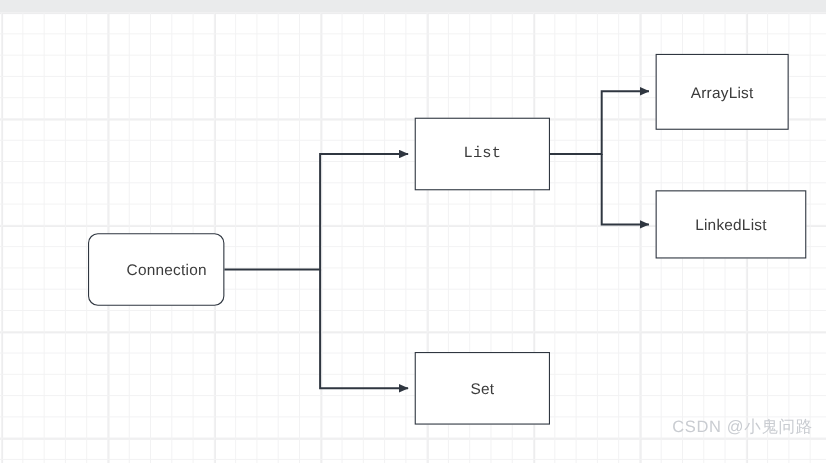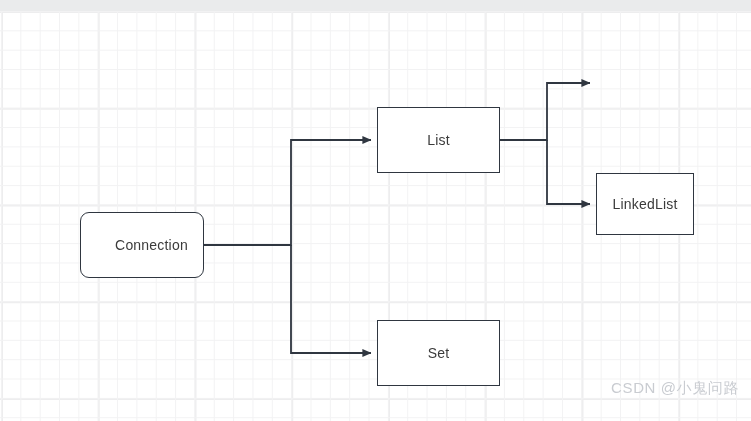--- a/index.html
+++ b/index.html
@@ -102,28 +102,31 @@
 
     <g>
       <path d="M547,140 L547,204 L590,204" fill="none" stroke="#2f3640" stroke-width="1.8" stroke-linecap="butt" stroke-linejoin="miter" marker-end="url(#arrowhead)"></path>
     </g>
   </svg>
 
   <div class="node rounded" style="left:80px; top:212px; width:124px; height:66px;padding-left:19px;">
     <span>Connection</span>
   </div>
 
-  <div class="node" style="left:377px; top:107px; width:123px; height:66px;">
+  <div class="node" style="left:377px; top:107px; width:123px; height:66px;font-family:Liberation Mono, monospace;">
     <span>List</span>
   </div>
 
   <div class="node" style="left:377px; top:320px; width:123px; height:66px;text-align:center;">
     <span>Set</span>
   </div>
 
+  <div class="node" style="left:596px; top:49px; width:121px; height:69px;">
+    <span>ArrayList</span>
+  </div>
 
-  <div class="node" style="left:596px; top:173px; width:98px; height:62px;">
+  <div class="node" style="left:596px; top:173px; width:137px; height:62px;">
     <span>LinkedList</span>
   </div>
 
   <div id="watermark">CSDN @小鬼问路</div>
 
 </div>
 
 </body></html>

